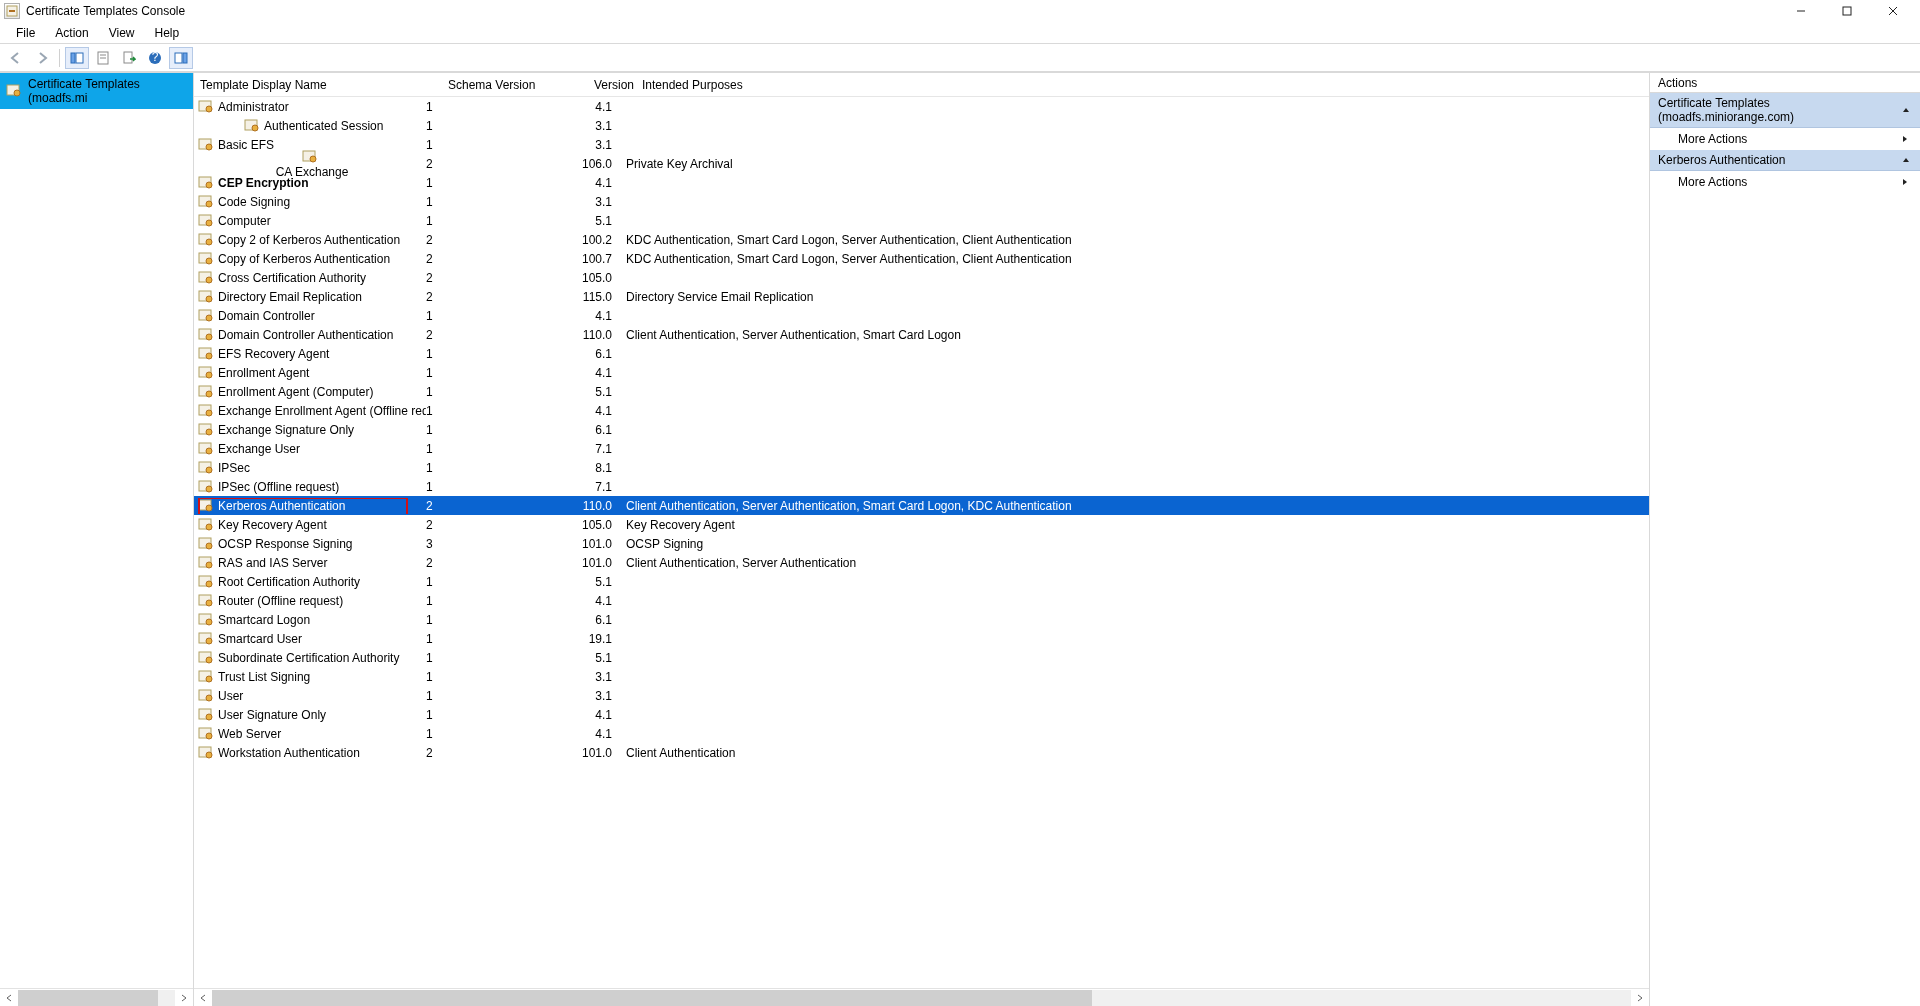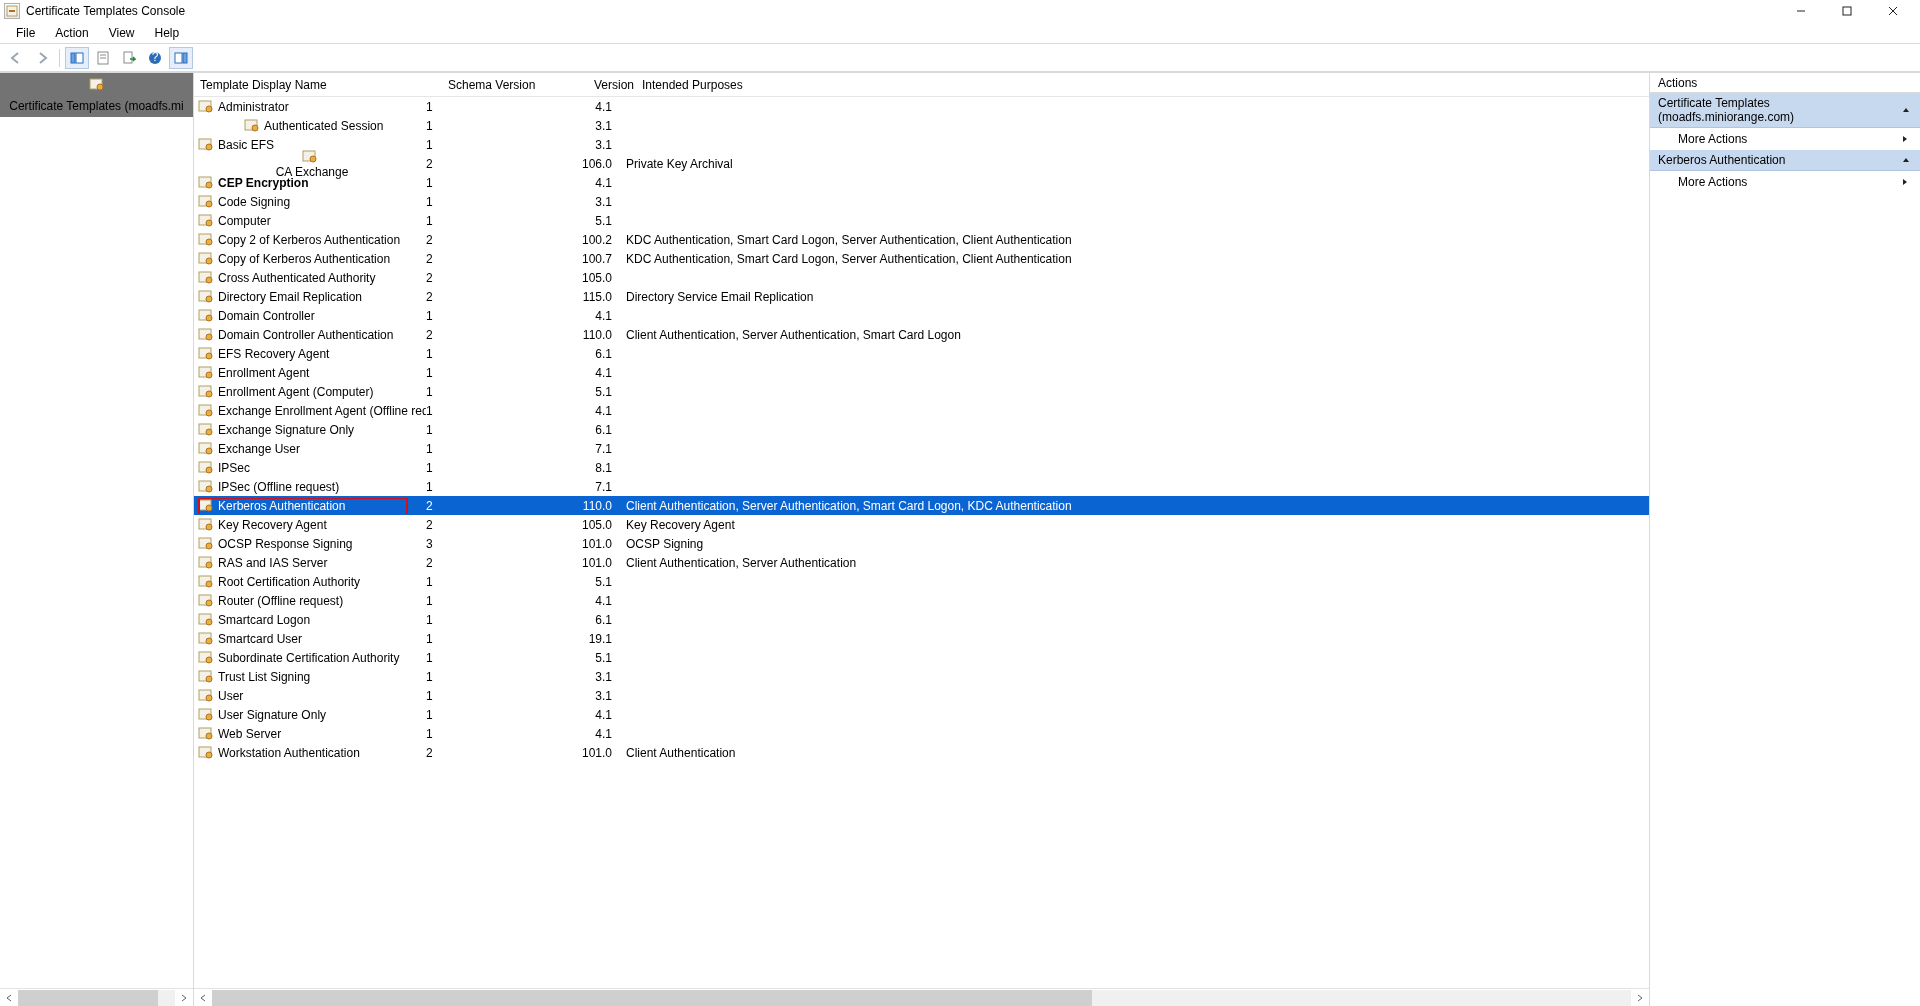--- a/index.html
+++ b/index.html
@@ -16,21 +16,21 @@
 .menubar .item { padding: 2px 10px; }
 
 .toolbar { height: 28px; display:flex; align-items:center; padding: 0 4px; border-bottom: 1px solid #d9d9d9; gap:2px; }
 .toolbar .tb { width:24px; height:22px; display:flex; align-items:center; justify-content:center; border:1px solid transparent; }
 .toolbar .tb.active { border:1px solid #b5c9e6; background:#e6eefb; }
 .toolbar .sep { width:1px; height:18px; background:#d0d0d0; margin:0 3px; }
 
 .workarea { display:flex; height: calc(1006px - 22px - 22px - 28px); border-top:1px solid #d9d9d9; }
 
 .treepane { width: 194px; border-right:1px solid #d9d9d9; position:relative; display:flex; flex-direction:column; }
-.treepane .node { display:flex; align-items:center; gap:6px; padding:4px 6px; background:#737373;flex-direction:column; }
+.treepane .node { display:flex; align-items:center; gap:6px; padding:4px 6px; background:#0ea5e9; }
 .treepane .node .cicon { width:16px; height:16px; display:inline-flex; align-items:center; justify-content:center; }
 .treepane .hscroll { height:18px; border-top:1px solid #e2e2e2; display:flex; align-items:center; }
 .treepane .hscroll .arrow { width:18px; height:18px; display:flex; align-items:center; justify-content:center; }
 .treepane .hscroll .track { flex:1; background:#f0f0f0; height:16px; position:relative; }
 .treepane .hscroll .thumb { position:absolute; left:0; top:0; height:100%; width:140px; background:#cfcfcf; }
 
 .listwrap { flex:1; display:flex; flex-direction:column; border-right:1px solid #d9d9d9; position:relative; }
 .listheader { height:24px; display:flex; align-items:stretch; border-bottom:1px solid #e6e6e6; }
 .listheader .col { padding:4px 6px; display:flex; align-items:center; border-right:1px solid transparent; }
 .listheader .col.name { width:248px; }
@@ -313,21 +313,21 @@
           <div class="cell purp">KDC Authentication, Smart Card Logon, Server Authentication, Client Authentication</div>
         </div>
         <div class="row">
           <div class="cell name" style="position: relative;">
             <span class="cicon">
               <svg width="16" height="16" viewBox="0 0 16 16">
                 <rect x="1" y="2" width="12" height="10" fill="#f5f1e6" stroke="#b0a060"></rect>
                 <circle cx="11" cy="10" r="3" fill="#e8b040" stroke="#b07020"></circle>
               </svg>
             </span>
-            <span>Cross Authenticated Authority</span>
+            <span>Cross Certification Authority</span>
           </div>
           <div class="cell schema">2</div>
           <div class="cell ver">105.0</div>
           <div class="cell purp"></div>
         </div>
         <div class="row">
           <div class="cell name" style="position: relative;">
             <span class="cicon">
               <svg width="16" height="16" viewBox="0 0 16 16">
                 <rect x="1" y="2" width="12" height="10" fill="#f5f1e6" stroke="#b0a060"></rect>

